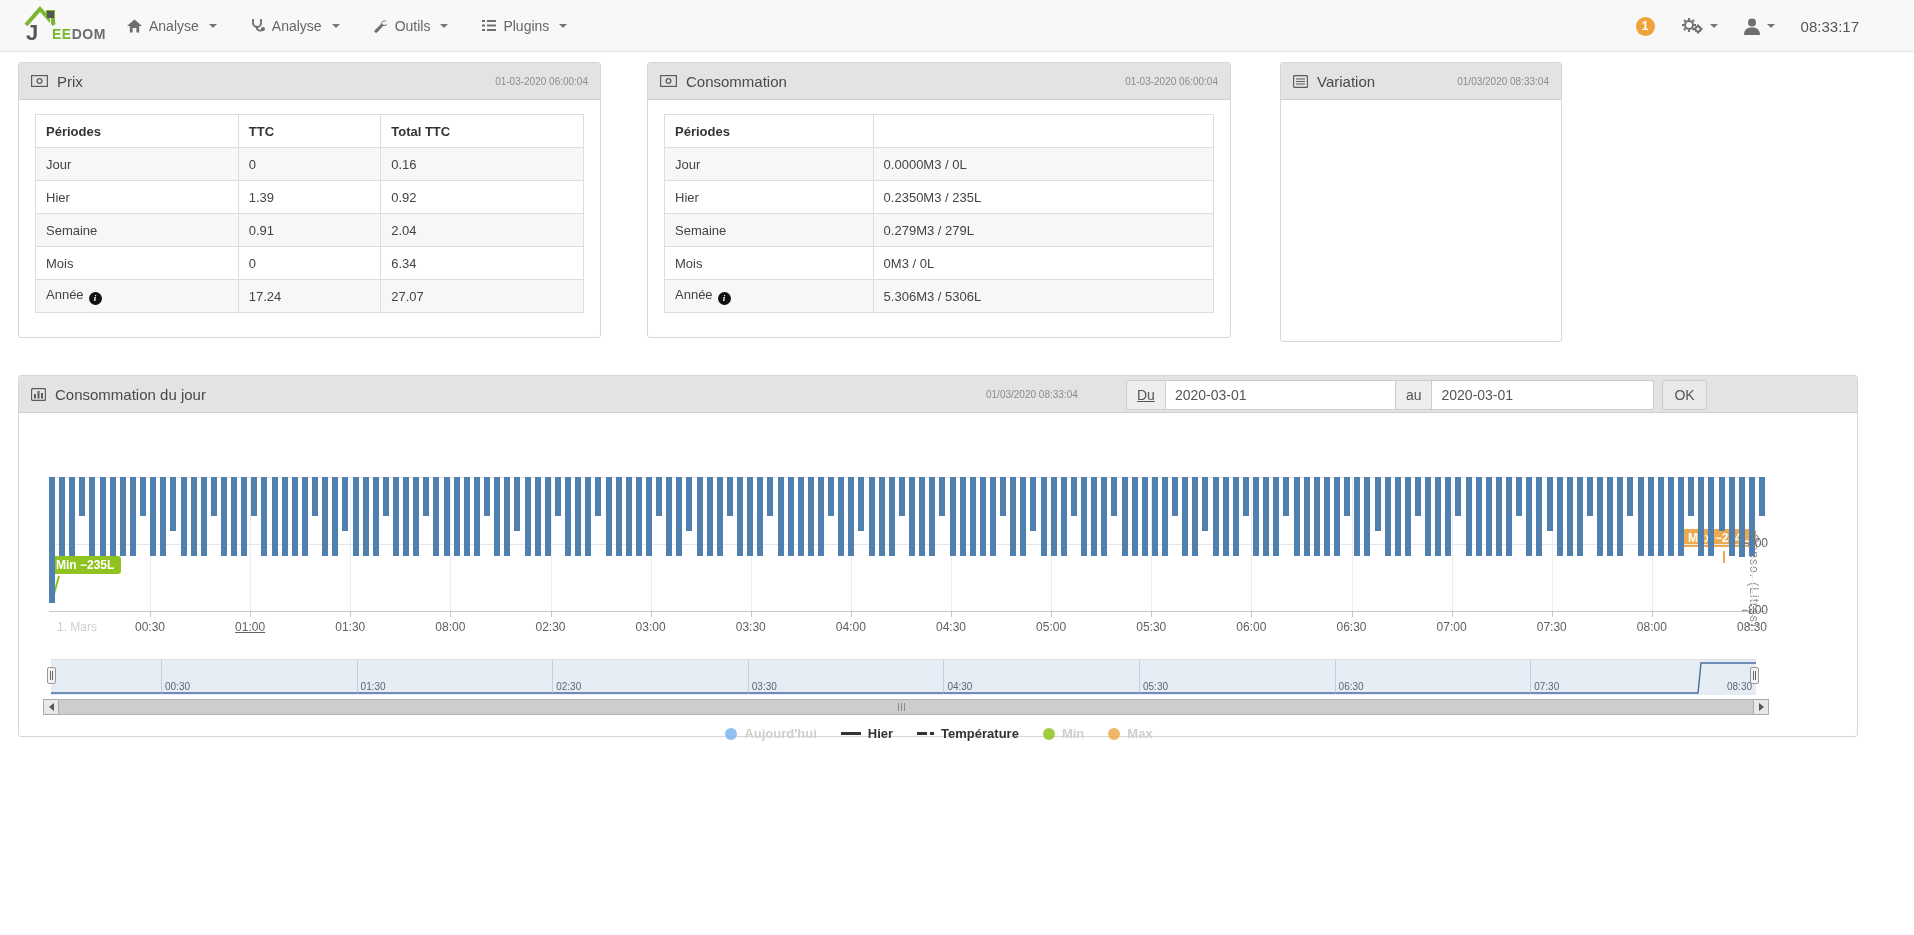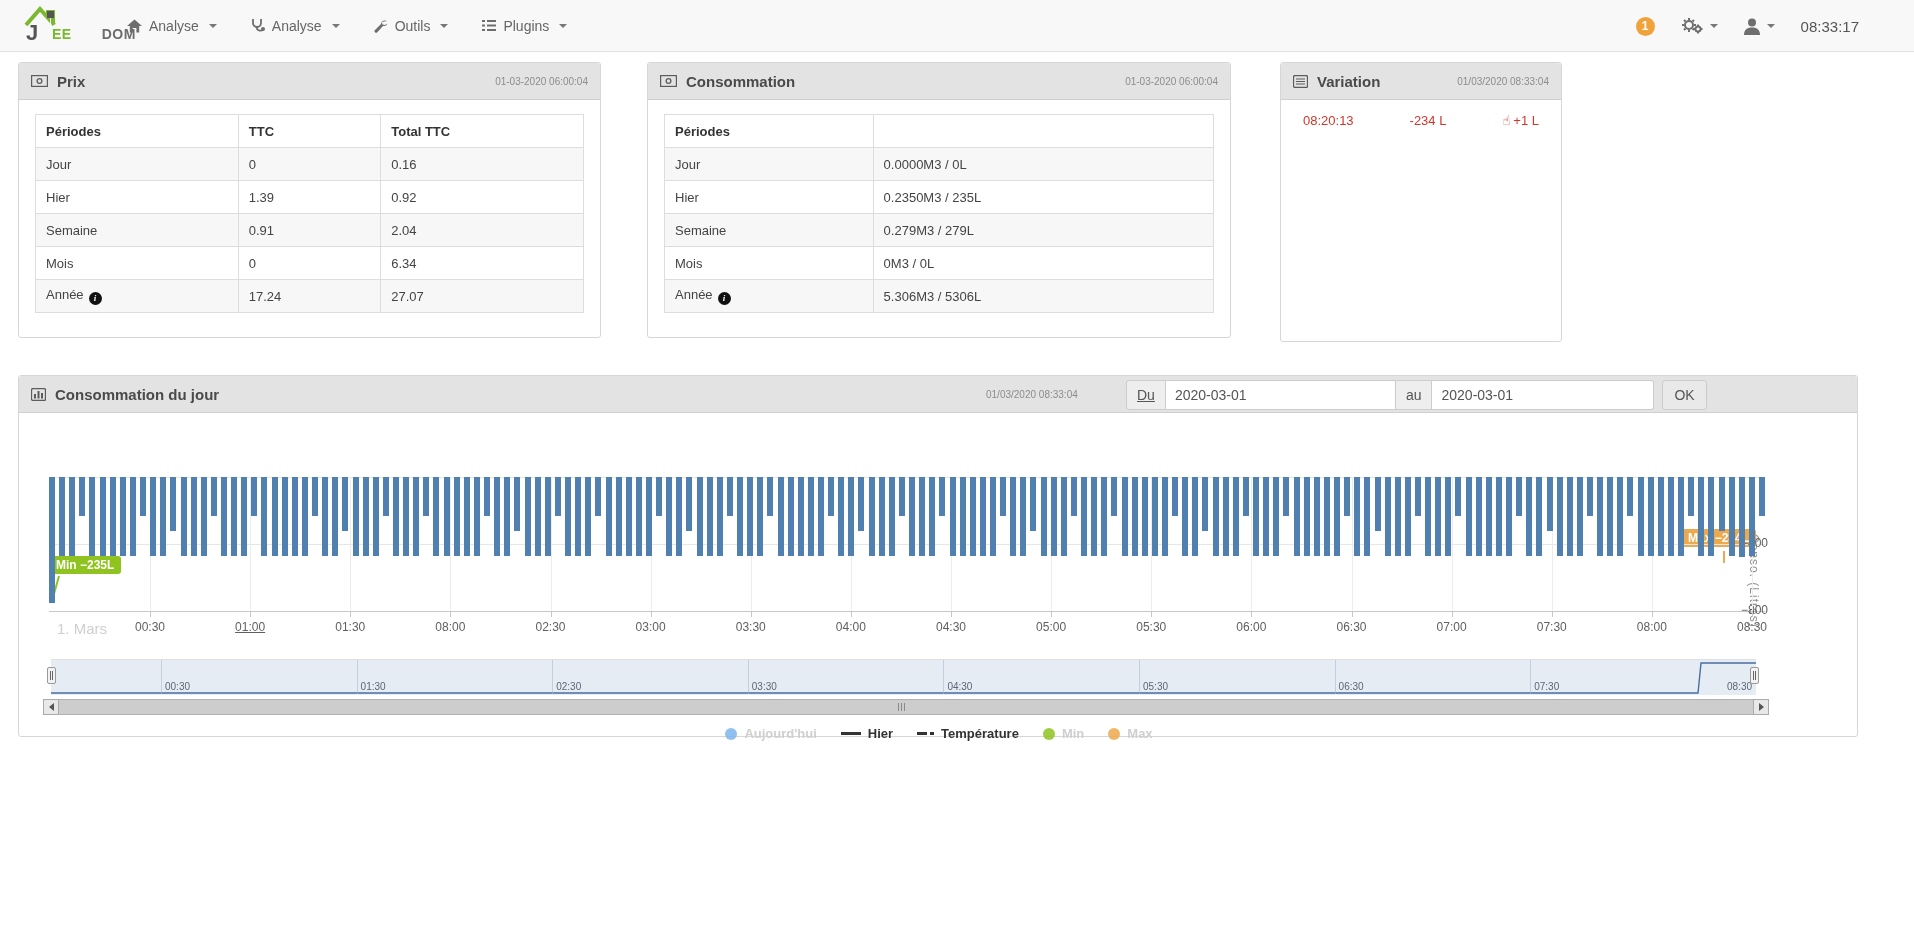--- a/index.html
+++ b/index.html
@@ -6,37 +6,37 @@
   html,body { width:1914px; height:935px; background:#fff; overflow:hidden;
     font-family:"Liberation Sans","DejaVu Sans",sans-serif; }
   #app { position:relative; width:1914px; height:935px; }
 
   
   .navbar { position:absolute; left:0; top:0; width:1914px; height:52px;
     background:#f8f8f8; border-bottom:1px solid #e2e2e2; display:flex; align-items:center; }
   .brand { position:relative; width:96px; height:52px; margin-left:14px; }
   .brand svg { position:absolute; left:8px; top:3px; }
   .brand-text { position:absolute; left:38px; top:26px; font-size:14px; font-weight:bold; letter-spacing:.5px; }
-  .brand-ee { color:#7cb82f; } .brand-dom { color:#6d6d6d;margin-left:30px; }
+  .brand-ee { color:#7cb82f; } .brand-dom { color:#6d6d6d; }
   .nav-item { display:flex; align-items:center; gap:7px; color:#666; font-size:14px;
     padding:0 17px; height:52px; cursor:pointer; }
   .nav-item svg { flex:0 0 auto; }
   .caret { width:0; height:0; border-left:4px solid transparent; border-right:4px solid transparent;
     border-top:4px solid #777; margin-left:3px; }
   .nav-right { position:absolute; right:55px; top:0; height:52px; display:flex; align-items:center; gap:26px; }
   .badge-circle { width:19px; height:19px; border-radius:50%; background:#f0a33b; color:#fff;
     font-size:12px; font-weight:bold; display:flex; align-items:center; justify-content:center; }
   .icon-group { display:flex; align-items:center; gap:4px; cursor:pointer; }
   .clock { font-size:15px; color:#555; }
 
   
   .panel { position:absolute; background:#fff; border:1px solid #d6d6d6; border-radius:3px; }
   .panel-heading { height:37px; background:#e3e3e3; border-bottom:1px solid #cfcfcf;
     border-radius:3px 3px 0 0; display:flex; align-items:center; padding:0 12px; gap:9px; }
-  .panel-title { font-size:15px; color:#4a4a4a;font-weight:bold; }
+  .panel-title { font-size:15px; color:#4a4a4a; }
   .panel-ts { margin-left:auto; font-size:10px; color:#8c8c8c; }
 
   #panel-prix   { left:18px;  top:62px; width:583px; height:276px; }
   #panel-conso  { left:647px; top:62px; width:584px; height:276px; }
   #panel-var    { left:1280px; top:62px; width:282px; height:280px; }
   #panel-chart  { left:18px; top:375px; width:1840px; height:362px; }
 
   table.data { border-collapse:collapse; margin:14px 16px 0 16px; width:calc(100% - 32px);
     font-size:13px; color:#444; }
   table.data th, table.data td { border:1px solid #ddd; padding:7px 10px; text-align:left; height:33px; }
@@ -66,21 +66,21 @@
     color:#555; font-size:14px; padding:0 11px; cursor:pointer; font-family:inherit; }
 
   
   #chart-body { position:absolute; left:0; top:38px; right:0; bottom:0; }
   .hgrid { position:absolute; height:1px; background:#e6e6e6; left:30px; width:1716px; }
   .vgrid { position:absolute; width:1px; background:#ececec; top:63px; height:134px; }
   .x-axis-line { position:absolute; left:30px; width:1716px; top:197px; height:1px; background:#c8c8c8; }
   .x-tick { position:absolute; width:1px; height:5px; top:198px; background:#c8c8c8; }
   .x-label { position:absolute; top:206px; width:60px; margin-left:-30px; text-align:center;
     font-size:12px; color:#606060; }
-  .x-label-first { position:absolute; top:206px; left:38px; font-size:15px; color:#cfcfcf; }
+  .x-label-first { position:absolute; top:206px; left:38px; font-size:12px; color:#cfcfcf; }
   .bar { position:absolute; width:6px; top:63px; }
   .y-label { position:absolute; left:1722px; width:72px; text-align:left; font-size:12px; color:#606060; }
   .y-title { position:absolute; left:1742px; top:120px; width:140px; font-size:12px; color:#909090;
     transform:rotate(90deg); transform-origin:left top; letter-spacing:1px; white-space:nowrap; }
   .flag { position:absolute; color:#fff; font-weight:bold; font-size:12px; padding:2px 7px;
     border-radius:3px; white-space:nowrap; }
   .min-callout { position:absolute; left:28px; top:158px; }
   .max-stem { position:absolute; width:2px; height:12px; top:137px; }
 
   
@@ -282,28 +282,20 @@
   </div>
 
   <div class="panel" id="panel-var">
     <div class="panel-heading">
       <svg width="15" height="13" viewBox="0 0 15 13">
         <rect x="0.5" y="0.5" width="14" height="12" rx="1.5" fill="none" stroke="#5c5c5c" stroke-width="1.3"></rect>
         <path d="M3 4 H12 M3 6.5 H12 M3 9 H12" stroke="#5c5c5c" stroke-width="1.1"></path>
       </svg>
       <span class="panel-title">Variation</span>
       <span class="panel-ts">01/03/2020 08:33:04</span>
-    </div>
-    <div class="var-row">
-      <span>08:20:13</span>
-      <span>-234 L</span>
-      <span class="var-delta">
-        <span class="thumb-glyph">☝</span>
-        <span>+1 L</span>
-      </span>
     </div>
   </div>
 
   <div class="panel" id="panel-chart">
     <div class="panel-heading" id="chart-heading">
       <svg width="15" height="13" viewBox="0 0 15 13">
         <rect x="0.5" y="0.5" width="14" height="12" rx="1.5" fill="none" stroke="#5c5c5c" stroke-width="1.3"></rect>
         <rect x="3" y="6" width="2" height="4.5" fill="#5c5c5c"></rect>
         <rect x="6.5" y="3" width="2" height="7.5" fill="#5c5c5c"></rect>
         <rect x="10" y="5" width="2" height="5.5" fill="#5c5c5c"></rect>

